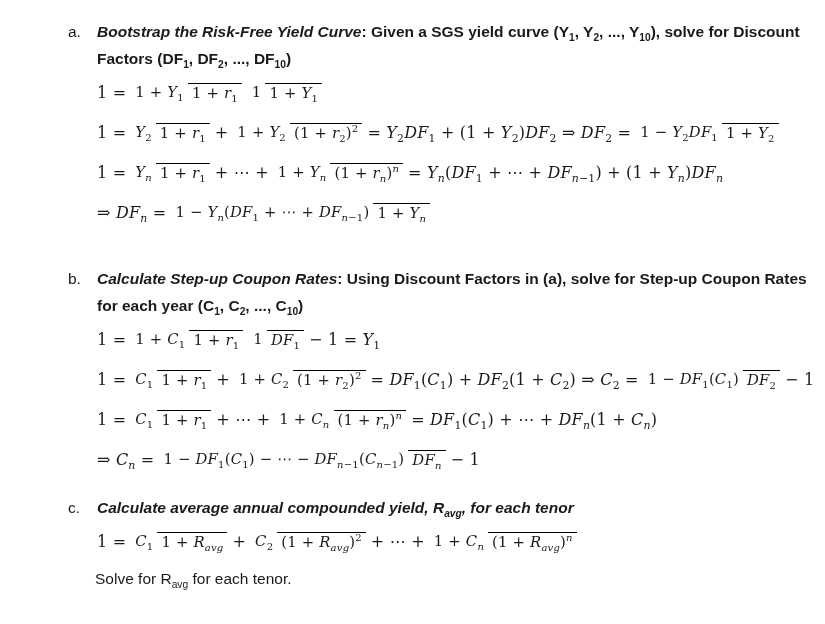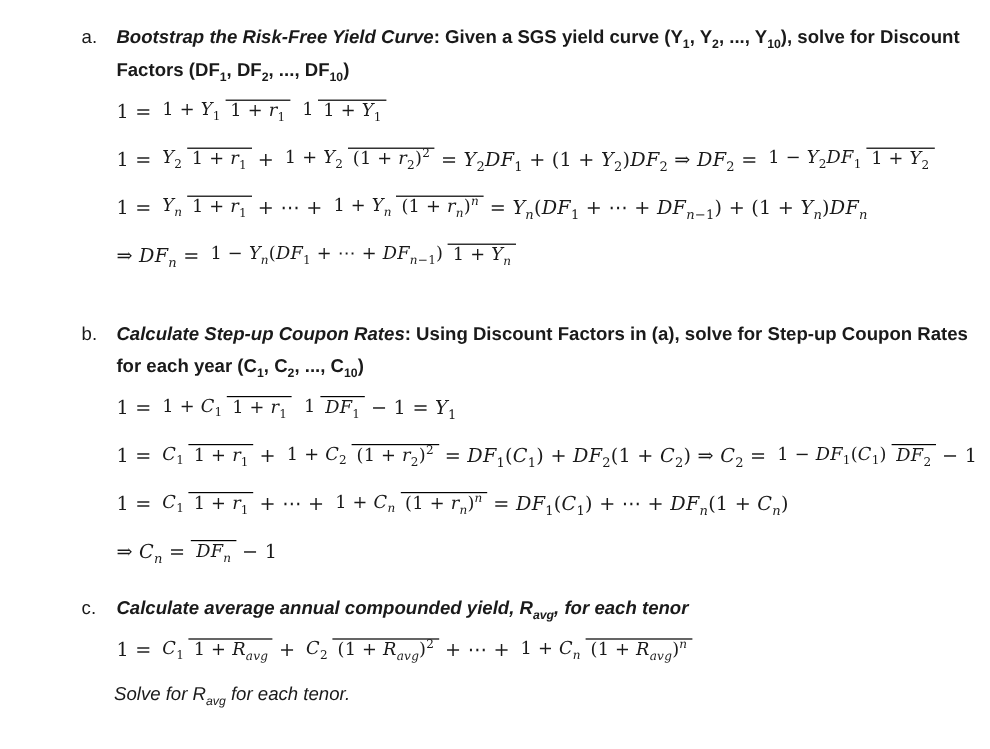--- a/index.html
+++ b/index.html
@@ -20,21 +20,21 @@
   .formulas{margin-left:27px;}
   .frow{display:flex;align-items:center;min-height:39px;margin:1px 0;
         font-family:"DejaVu Serif",serif;font-size:16px;}
   .mtext{white-space:pre;padding:0 2px;letter-spacing:0.2px;}
   .frac{display:inline-flex;flex-direction:row;align-items:center;
         margin:0 3px;font-size:14.8px;line-height:1.28;text-align:center;}
   .num,.den{padding:0 4px;white-space:pre;letter-spacing:0.2px;}
   .den{border-top:1.3px solid #000;}
   sub{font-size:68%;line-height:0;}
   sup{font-size:68%;line-height:0;}
-  .sfooter{margin-left:27px;margin-top:6px;font-size:15.5px;line-height:24px;font-style:italic;}
+  .sfooter{margin-left:27px;margin-top:6px;font-size:15.5px;line-height:24px;}
   .sfooter sub{font-size:66%;}
 </style>
 </head>
 <body>
 
 <div class="page">
     <div class="section sec-a">
       <div class="head">
         <div class="slabel">a.</div>
         <div class="htext">
@@ -141,20 +141,21 @@
           <span class="mtext">+ ⋯ +</span>
           <span class="frac">
             <span class="num">1 + <i>C</i><sub><i>n</i></sub></span>
             <span class="den">(1 + <i>r</i><sub><i>n</i></sub>)<sup><i>n</i></sup></span>
           </span>
           <span class="mtext">= <i>DF</i><sub>1</sub>(<i>C</i><sub>1</sub>) + ⋯ + <i>DF</i><sub><i>n</i></sub>(1 + <i>C</i><sub><i>n</i></sub>)</span>
         </div>
         <div class="frow">
           <span class="mtext">⇒ <i>C</i><sub><i>n</i></sub> =</span>
           <span class="frac">
+            <span class="num">1 − <i>DF</i><sub>1</sub>(<i>C</i><sub>1</sub>) − ⋯ − <i>DF</i><sub><i>n</i>−1</sub>(<i>C</i><sub><i>n</i>−1</sub>)</span>
             <span class="den"><i>DF</i><sub><i>n</i></sub></span>
           </span>
           <span class="mtext">− 1</span>
         </div>
       </div>
     </div>
     <div class="section sec-c">
       <div class="head">
         <div class="slabel">c.</div>
         <div class="htext">

